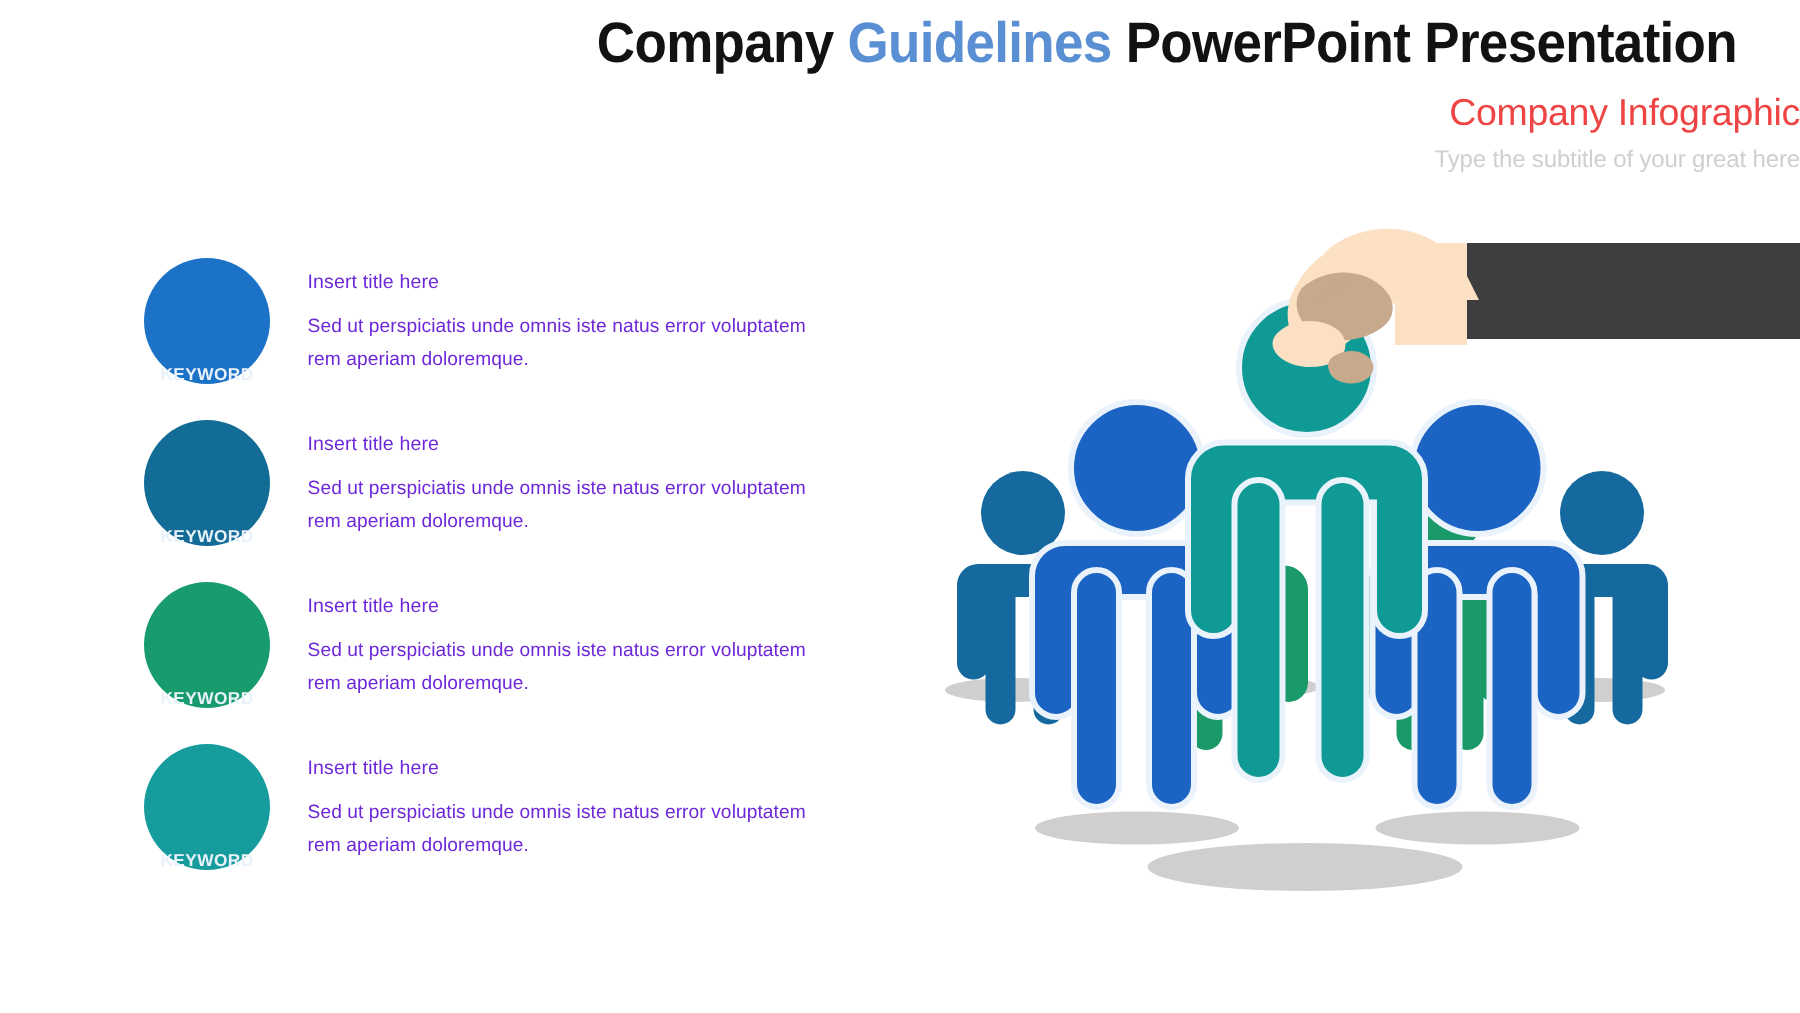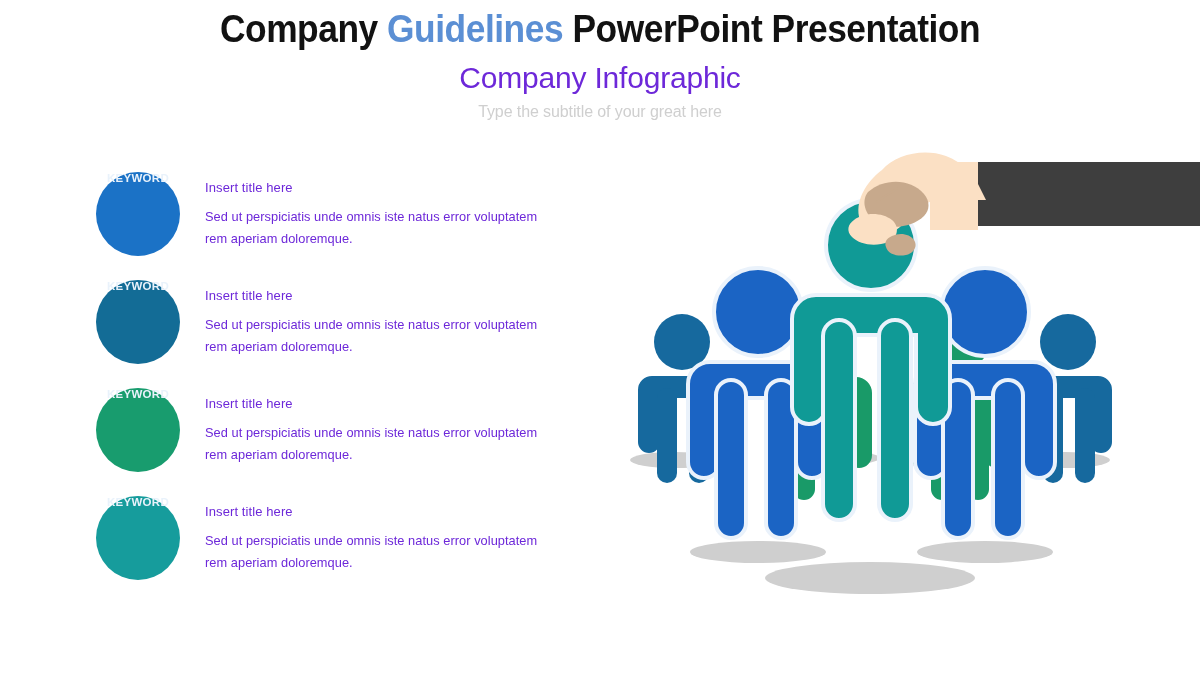--- a/index.html
+++ b/index.html
@@ -14,43 +14,43 @@
     overflow: hidden;
     position: relative;
   }
 
   
   .slide-header {
     position: absolute;
     top: 0;
     left: 0;
     width: 1200px;
-    text-align: center;
+    text-align: right;
   }
   .main-title {
     margin: 0;
     padding-top: 8px;
     font-family: "Liberation Sans Narrow", "Liberation Sans", sans-serif;
     font-size: 38px;
     font-weight: 700;
     letter-spacing: -0.5px;
     color: #121212;
     white-space: nowrap;
     transform: scaleX(0.93);
   }
   .main-title .accent {
     color: #5B8FD4;
     font-weight: 700;
   }
   .sub-title {
     margin: 0;
     padding-top: 10px;
-    font-size: 30px;
+    font-size: 25px;
     font-weight: 400;
-    color: #6d28d9;
+    color: #ef4444;
     letter-spacing: -0.2px;
   }
   .sub-sub-title {
     margin: 0;
     padding-top: 8px;
     font-size: 16px;
     font-weight: 400;
     color: #cfcfcf;
     letter-spacing: -0.1px;
   }
@@ -67,21 +67,21 @@
     height: 108px;
   }
   .keyword-circle {
     position: absolute;
     left: 0;
     top: 0;
     width: 84px;
     height: 84px;
     border-radius: 50%;
     display: flex;
-    align-items: flex-start;
+    align-items: flex-end;
     justify-content: center;
   }
   .keyword-label {
     color: #e9f2fb;
     font-size: 11.5px;
     font-weight: 700;
     letter-spacing: 0.3px;
   }
   .bullet-text {
     position: absolute;

